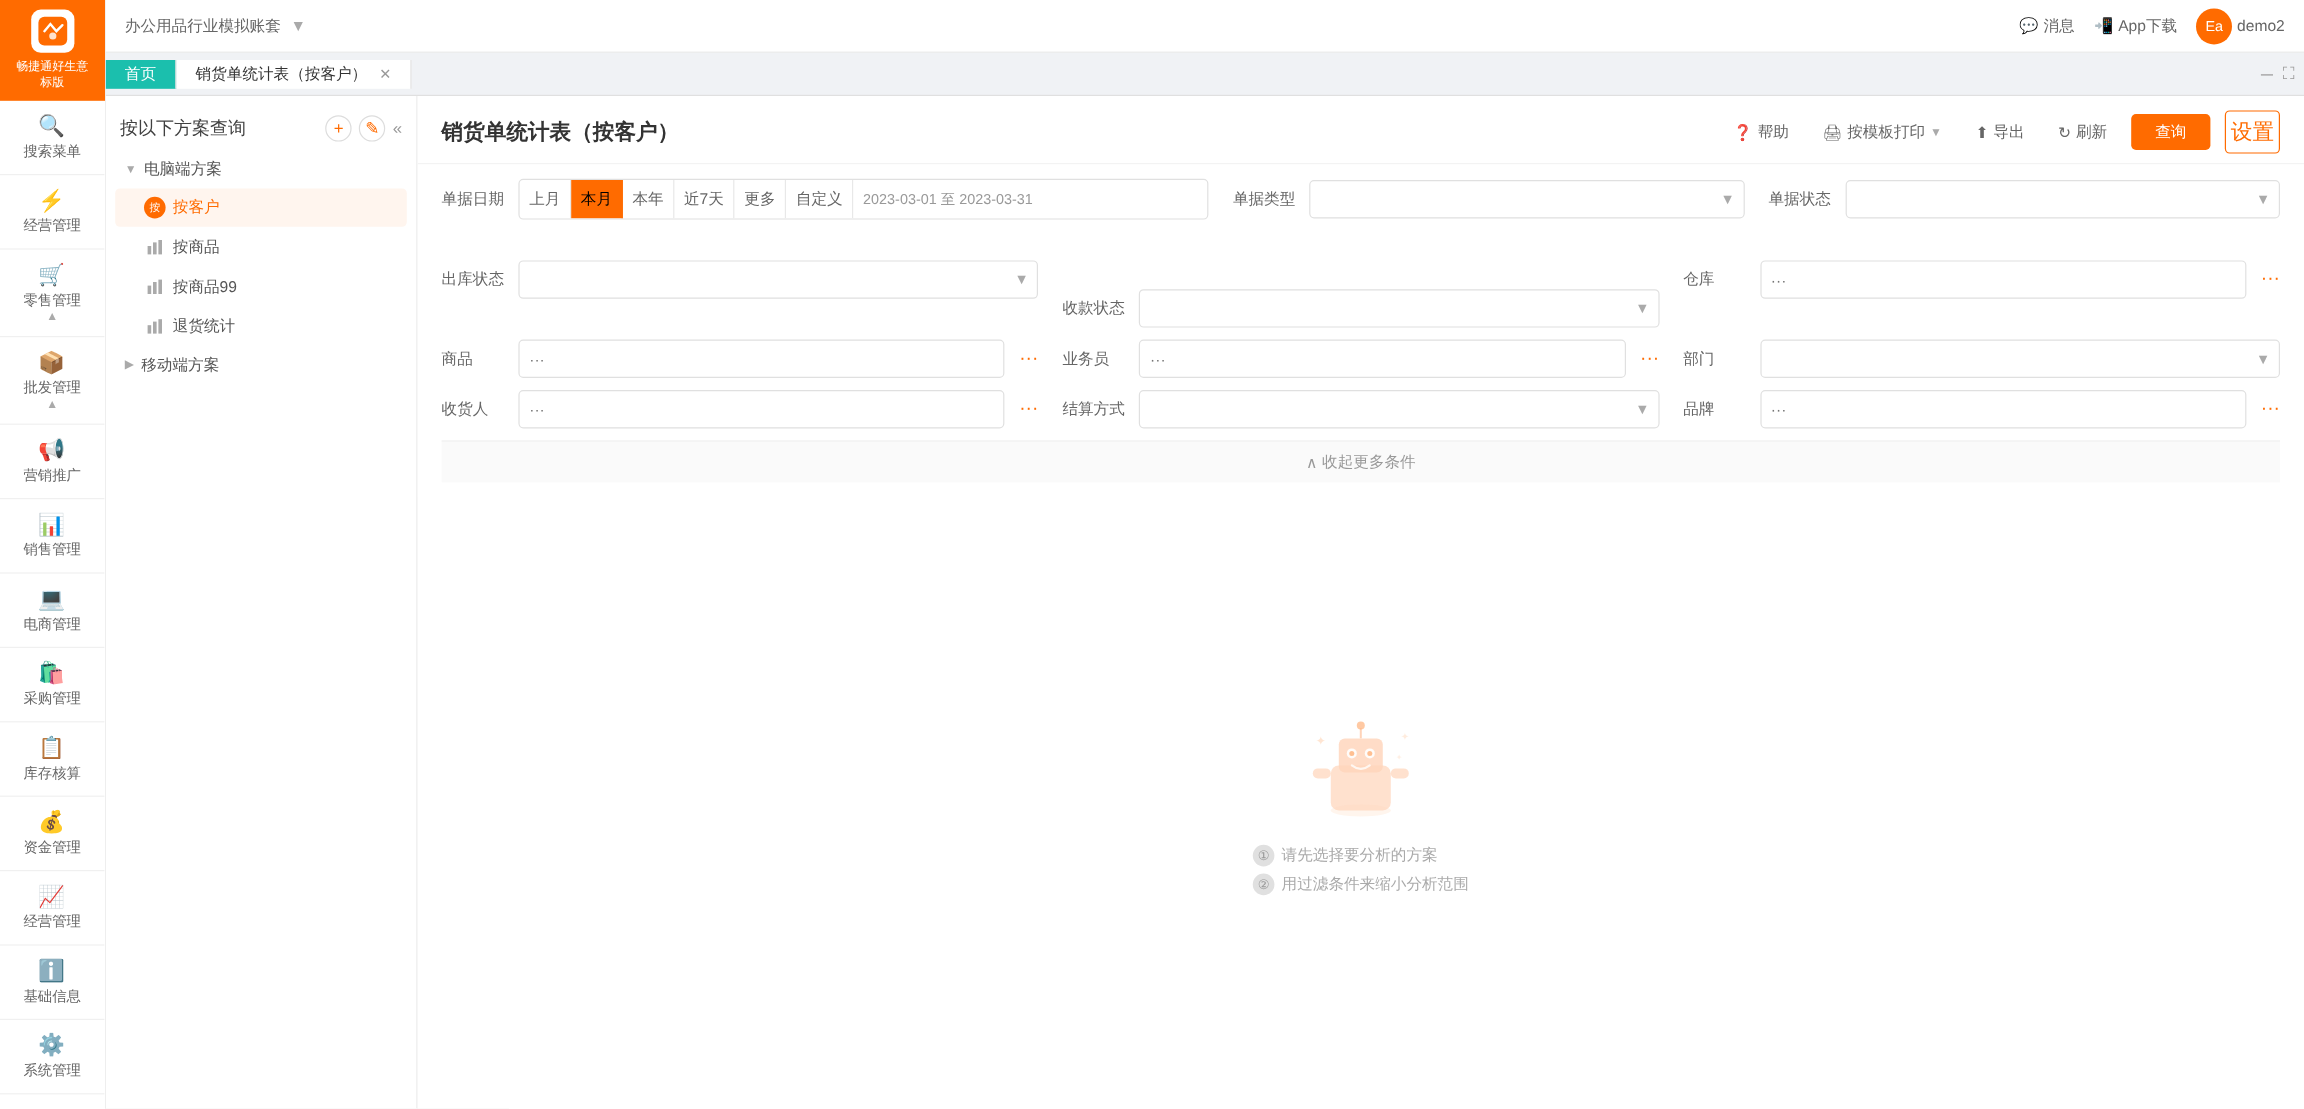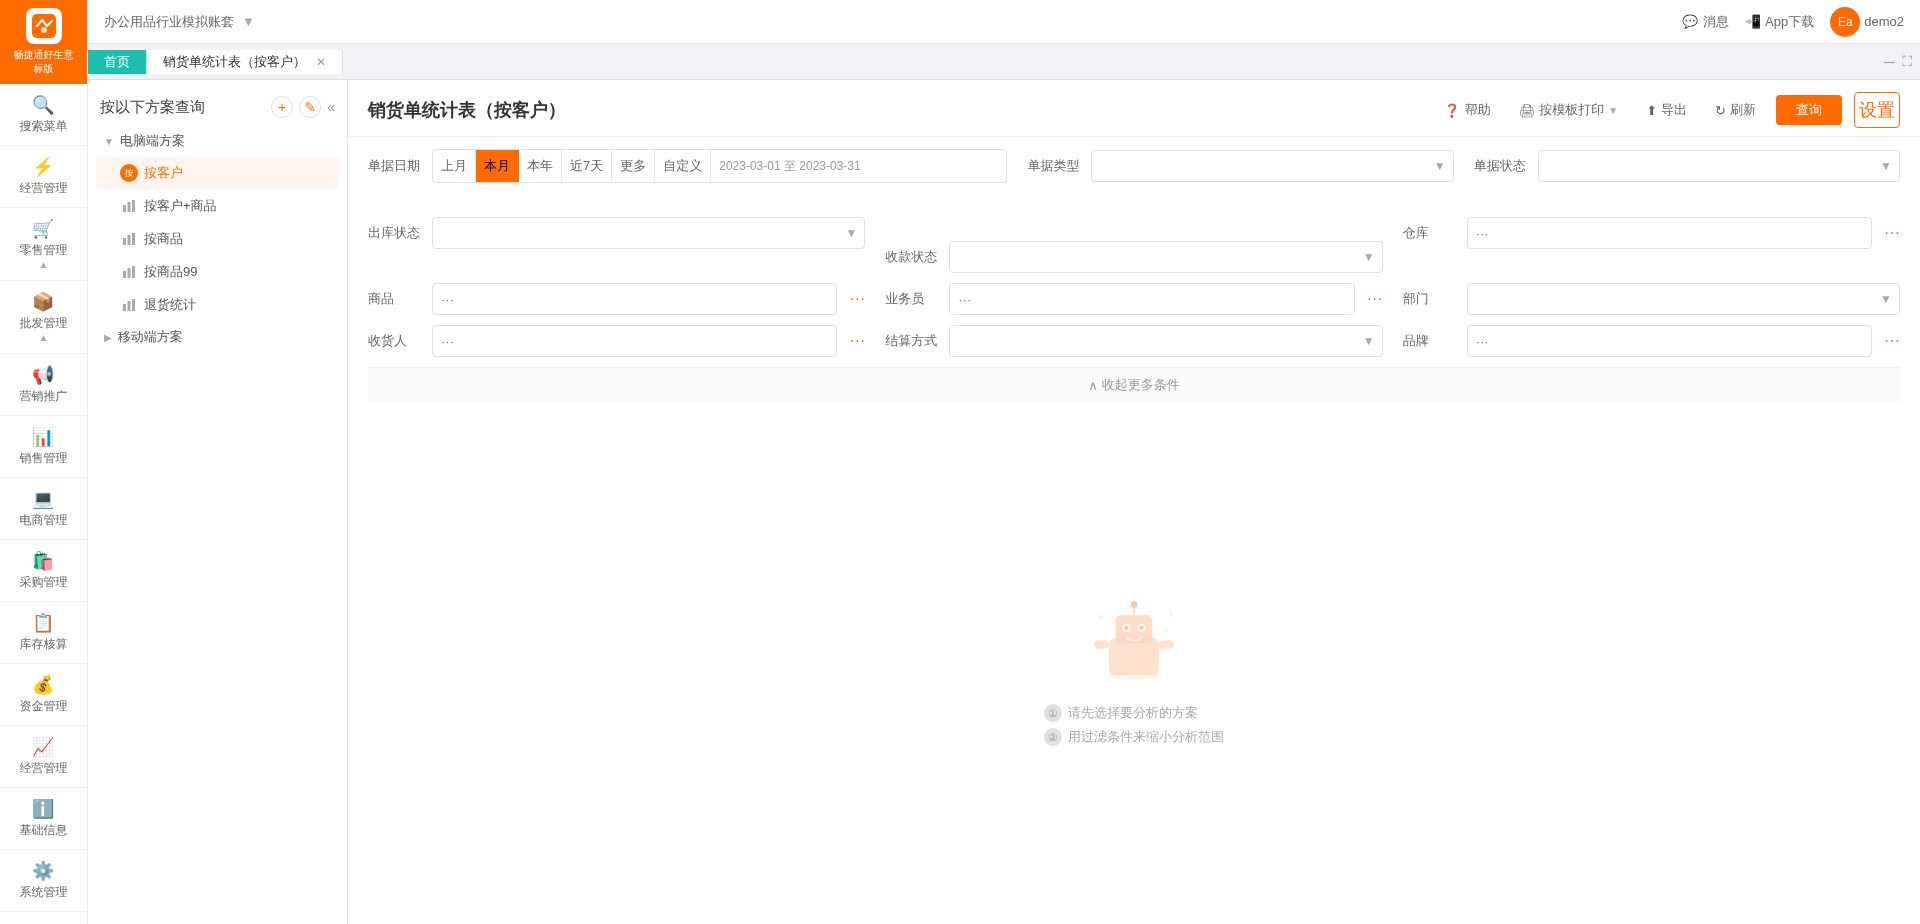--- a/index.html
+++ b/index.html
@@ -599,30 +599,20 @@
           <span>按客户</span>
         </div>
         <div class="tree-item">
           <div class="tree-item-icon gray chart">
             <svg width="14" height="14" viewBox="0 0 14 14">
               <rect x="1" y="6" width="3" height="7" fill="#aaa"></rect>
               <rect x="5.5" y="3" width="3" height="10" fill="#aaa"></rect>
               <rect x="10" y="1" width="3" height="12" fill="#aaa"></rect>
             </svg>
           </div>
-          <span>按客户+商品</span>
-        </div>
-        <div class="tree-item">
-          <div class="tree-item-icon gray chart">
-            <svg width="14" height="14" viewBox="0 0 14 14">
-              <rect x="1" y="6" width="3" height="7" fill="#aaa"></rect>
-              <rect x="5.5" y="3" width="3" height="10" fill="#aaa"></rect>
-              <rect x="10" y="1" width="3" height="12" fill="#aaa"></rect>
-            </svg>
-          </div>
           <span>按商品</span>
         </div>
         <div class="tree-item">
           <div class="tree-item-icon gray chart">
             <svg width="14" height="14" viewBox="0 0 14 14">
               <rect x="1" y="6" width="3" height="7" fill="#aaa"></rect>
               <rect x="5.5" y="3" width="3" height="10" fill="#aaa"></rect>
               <rect x="10" y="1" width="3" height="12" fill="#aaa"></rect>
             </svg>
           </div>

